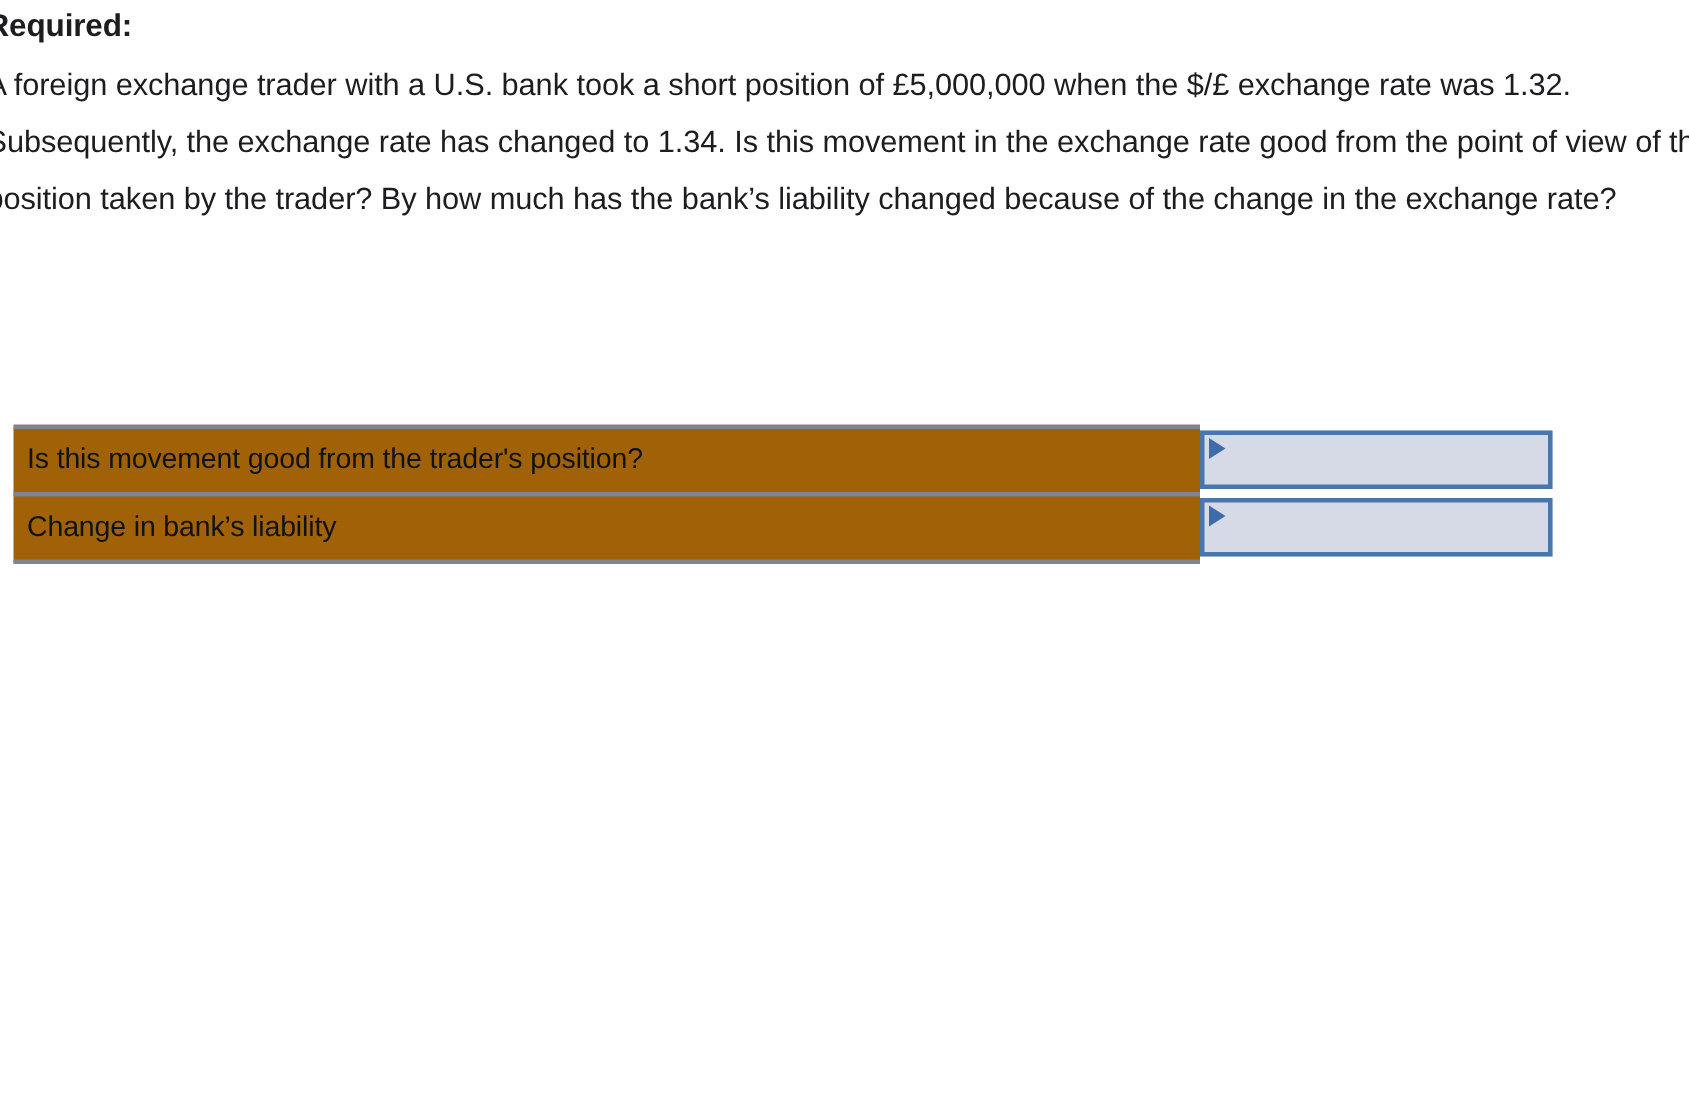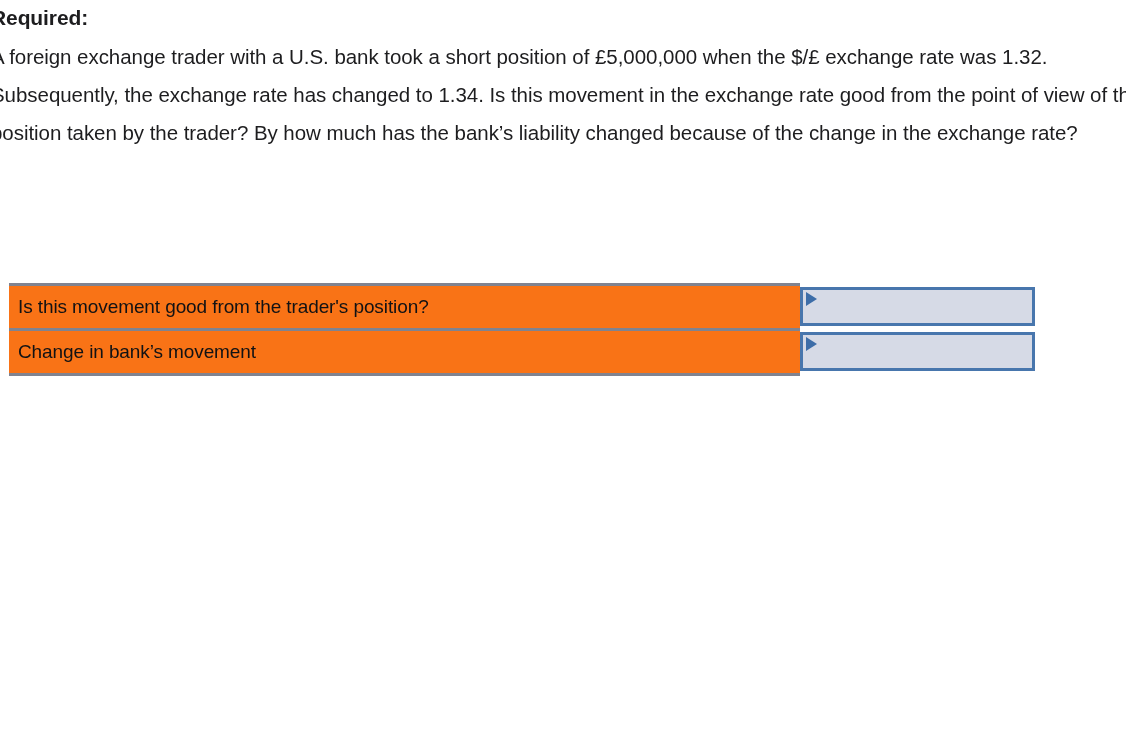--- a/index.html
+++ b/index.html
@@ -59,21 +59,21 @@
     border-collapse: collapse;
     width: 1017px;
     table-layout: fixed;
   }
 
   table.answer-table tr {
     height: 45px;
   }
 
   td.label-cell {
-    background: #f97316;
+    background: #a16207;
     border-top: 3px solid #808390;
     border-bottom: 3px solid #808390;
     font-size: 19px;
     color: #111214;
     padding: 0 0 0 9px;
     vertical-align: middle;
     letter-spacing: -0.1px;
     width: 782px;
   }
 
@@ -135,21 +135,21 @@
       <tr>
         <td class="label-cell">Is this movement good from the trader's position?</td>
         <td class="input-cell">
           <div class="select-box">
             <span class="corner-marker"></span>
             <span class="select-value"></span>
           </div>
         </td>
       </tr>
       <tr>
-        <td class="label-cell">Change in bank’s movement</td>
+        <td class="label-cell">Change in bank’s liability</td>
         <td class="input-cell">
           <div class="select-box">
             <span class="corner-marker"></span>
             <span class="select-value"></span>
           </div>
         </td>
       </tr>
     </tbody>
   </table>
 </div>

